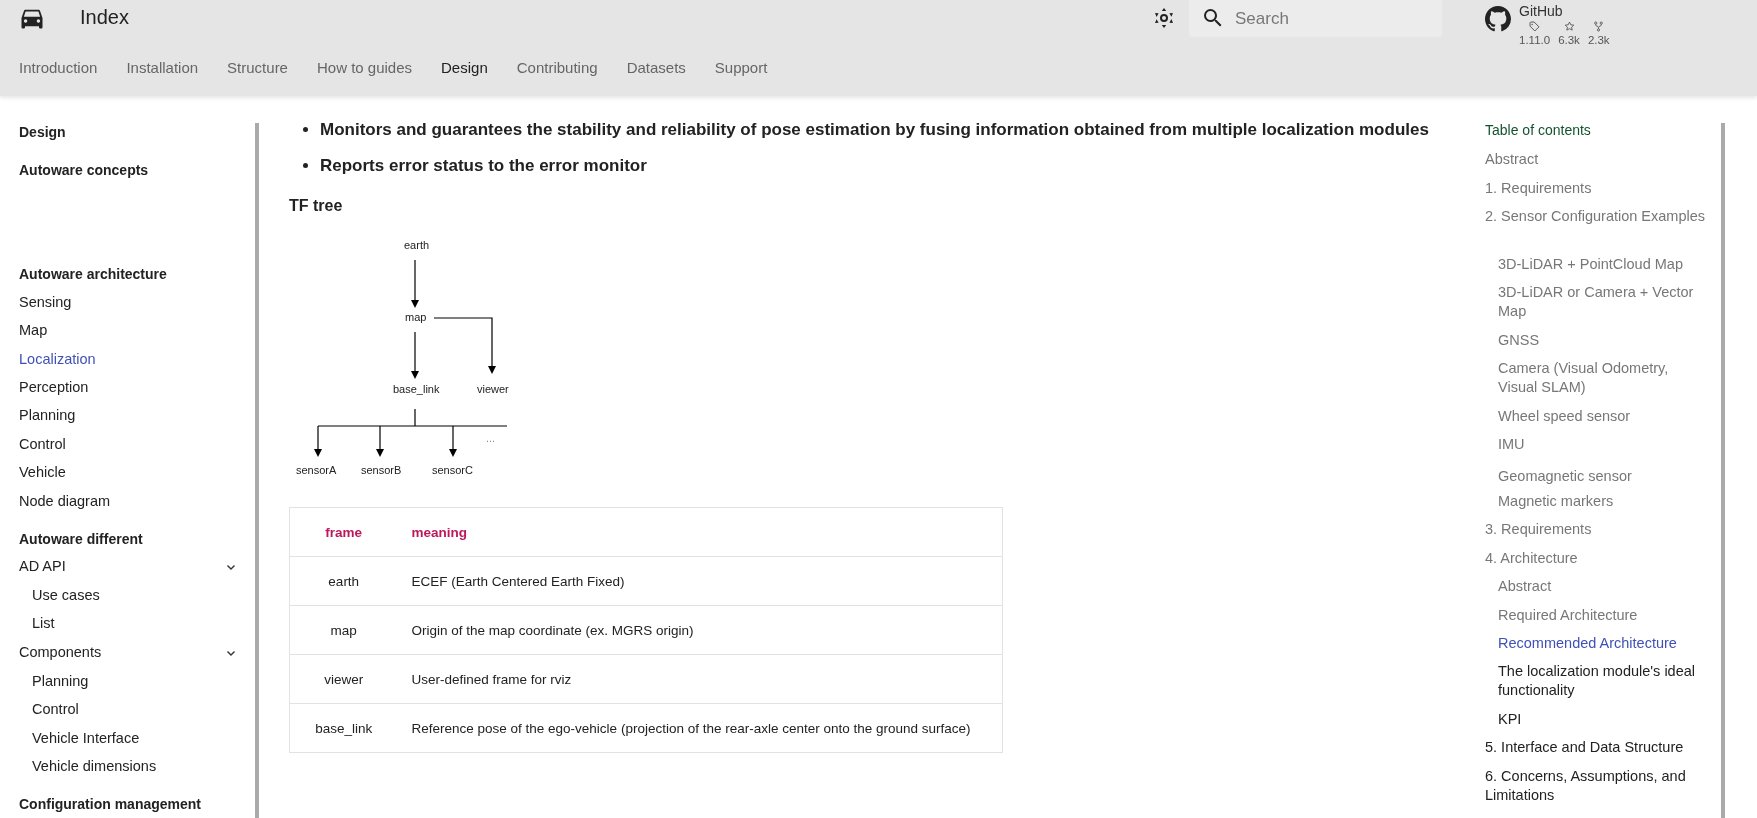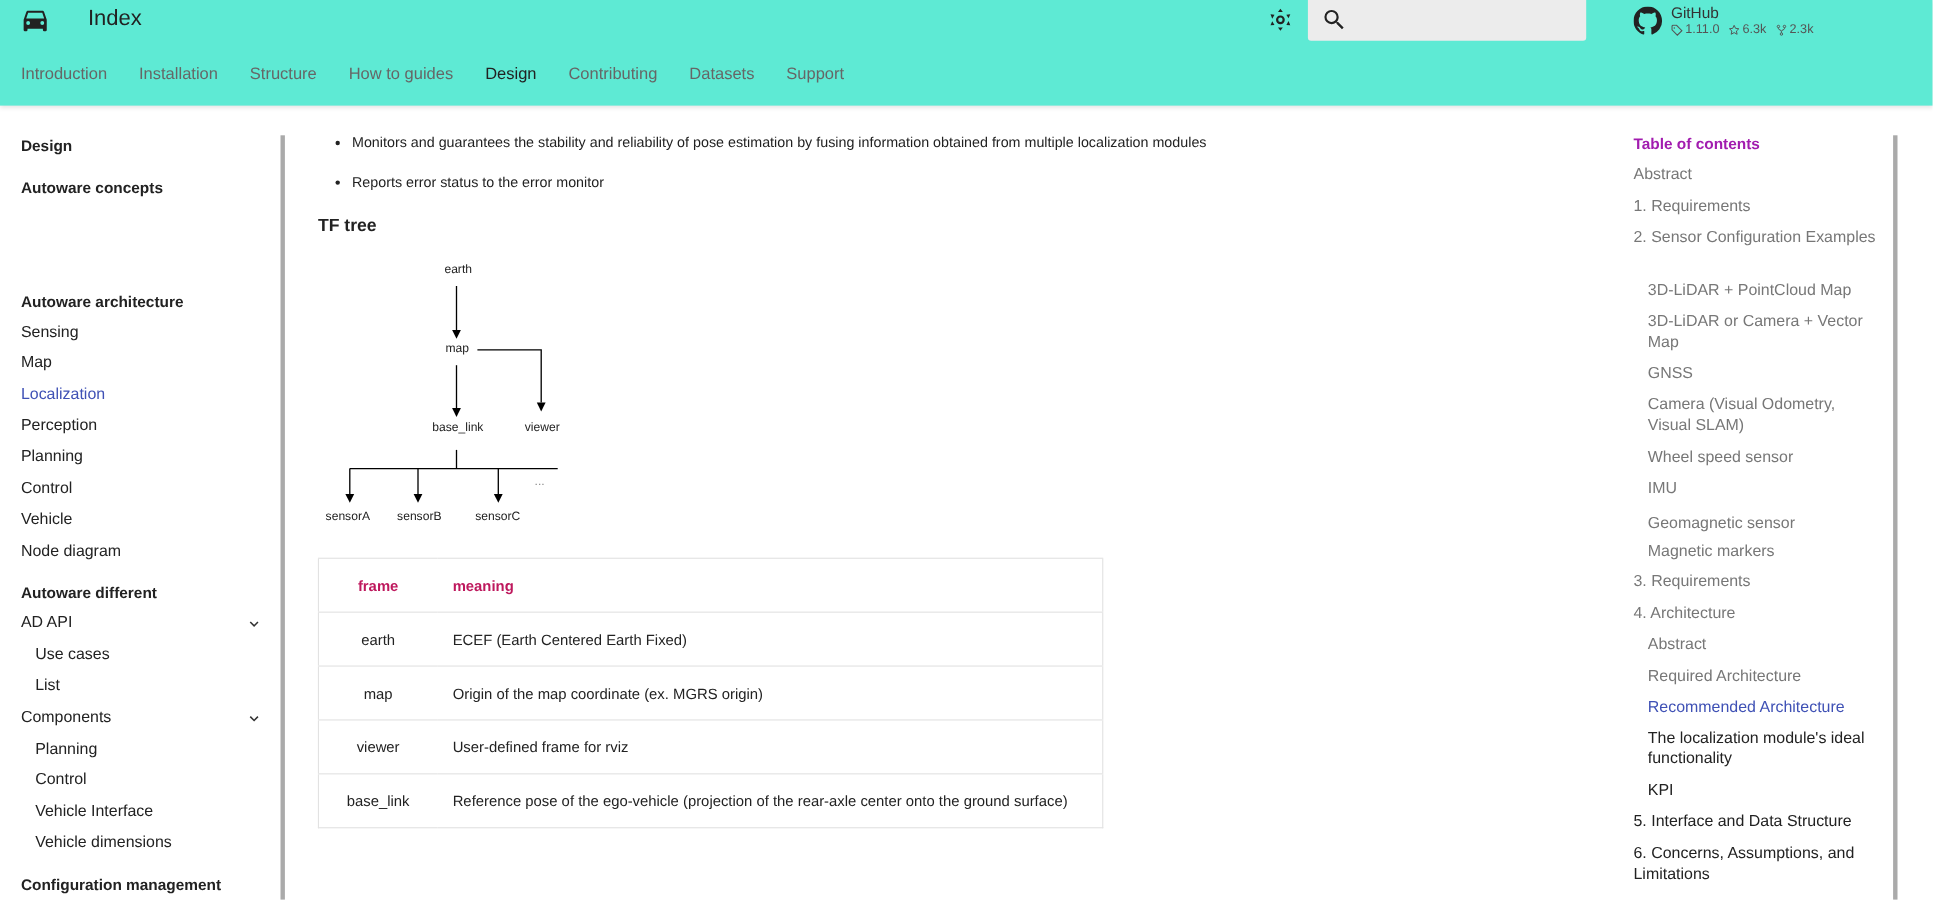--- a/index.html
+++ b/index.html
@@ -1,65 +1,65 @@
 <!DOCTYPE html>
 <html><head>
 <meta charset="utf-8">
 <style>
   * { box-sizing: border-box; margin: 0; padding: 0; }
   html, body { width: 1757px; height: 818px; overflow: hidden; background: #fff; }
   body { font-family: "Liberation Sans", sans-serif; color: #222; position: relative; }
 
   
-  .header { position: absolute; left: 0; top: 0; width: 1757px; height: 96px; background: #5eead4; box-shadow: 0 2px 4px rgba(0,0,0,0.10); z-index: 5; }
+  .header { position: absolute; left: 0; top: 0; width: 1757px; height: 96px; background: #e5e5e5; box-shadow: 0 2px 4px rgba(0,0,0,0.10); z-index: 5; }
   .logo { position: absolute; left: 18px; top: 4px; width: 28px; height: 28px; }
   .site-title { position: absolute; left: 80px; top: 6px; font-size: 20px; color: #222; }
   .theme-toggle { position: absolute; left: 1152px; top: 6px; width: 24px; height: 24px; cursor: pointer; }
   .search { position: absolute; left: 1189px; top: 0; width: 253px; height: 37px; background: #ececec; border-radius: 0 0 3px 3px; }
   .search .sicon { position: absolute; left: 12px; top: 6px; width: 24px; height: 24px; }
   .search input { position: absolute; left: 46px; top: 0; width: 200px; height: 37px; border: none; background: transparent; font-size: 17px; color: #333; outline: none; font-family: "Liberation Sans", sans-serif; }
   .search input::placeholder { color: #777; }
   .repo { position: absolute; left: 1485px; top: 3px; height: 34px; cursor: pointer; }
   .repo .gh { position: absolute; left: 0; top: 3px; width: 26px; height: 26px; }
   .repo .name { position: absolute; left: 34px; top: 0; font-size: 14px; color: #333; white-space: nowrap; }
   .repo .facts { position: absolute; left: 34px; top: 18px; font-size: 11.5px; color: #555; white-space: nowrap; display: flex; gap: 8px; }
-  .repo .facts span.f { display: inline-flex; align-items: center; gap: 2px; }
+  .repo .facts span.f { display: inline-flex; align-items: center; gap: 2px; flex-direction: column; }
   .repo .facts svg { width: 11px; height: 11px; }
 
   .tabs { position: absolute; left: 19px; top: 59px; display: flex; gap: 0; }
   .tab { font-size: 15px; color: #666; margin-right: 29px; cursor: pointer; white-space: nowrap; }
   .tab.active { color: #222; }
 
   
   .sidebar { position: absolute; left: 0; top: 110px; width: 258px; height: 708px; overflow: hidden; }
   .sb-item { position: absolute; left: 19px; font-size: 14.5px; color: #222; cursor: pointer; line-height: 19px; width: 220px; }
   .sb-item.bold { font-weight: bold; font-size: 14px; cursor: default; }
   .sb-item.sub { left: 32px; }
   .sb-item.active { color: #3f51b5; }
   .sb-chev { position: absolute; left: 225px; width: 12px; height: 12px; }
   .scroll-l { position: absolute; left: 255px; top: 123px; width: 4px; height: 695px; background: #aaa; }
   .scroll-r { position: absolute; left: 1721px; top: 123px; width: 4px; height: 695px; background: #aaa; }
 
   
   .content { position: absolute; left: 289px; top: 100px; width: 1180px; }
   .bullets { position: absolute; left: 11px; top: 18px; list-style: disc; padding-left: 20px; }
-  .bullets li { font-size: 13px; color: #222; white-space: nowrap; margin-bottom: 13px; line-height: 23px; }
+  .bullets li { font-size: 17px; color: #222; white-space: nowrap; margin-bottom: 13px; line-height: 23px; font-weight: bold; }
   .h-tftree { position: absolute; left: 0; top: 97px; font-size: 16px; font-weight: bold; color: #222; }
   .diagram { position: absolute; left: 0; top: 130px; width: 240px; height: 250px; }
   .diagram .lbl { position: absolute; font-size: 11px; color: #222; }
 
   .frame-table { position: absolute; left: 0; top: 407px; width: 714px; border: 1px solid #e2e2e2; border-collapse: collapse; }
   .frame-table th, .frame-table td { border-top: 1px solid #e2e2e2; height: 49px; font-size: 13.5px; text-align: left; padding: 0 14px; }
   .frame-table th { font-weight: bold; color: #be185d; }
   .frame-table td.c1, .frame-table th.c1 { width: 108px; text-align: center; }
   .frame-table td { color: #222; }
 
   
   .toc { position: absolute; left: 1485px; top: 110px; width: 230px; }
-  .toc-title { position: absolute; left: 0; top: 12px; font-weight: bold; font-size: 14px; color: #a21caf; }
+  .toc-title { position: absolute; left: 0; top: 12px; font-weight: normal; font-size: 14px; color: #14532d; }
   .toc-item { position: absolute; left: 0; font-size: 14.5px; color: #777; line-height: 19px; width: 225px; cursor: pointer; }
   .toc-item.sub { left: 13px; width: 212px; }
   .toc-item.active { color: #3f51b5; }
   .toc-item.dark { color: #222; }
 </style>
 </head>
 <body>
 
 <div class="header">
   <svg class="logo" viewBox="0 0 24 24">
@@ -68,20 +68,21 @@
   <div class="site-title">Index</div>
 
   <svg class="theme-toggle" viewBox="0 0 24 24">
       <path fill="#222" d="M12 8a4 4 0 110 8 4 4 0 010-8zm0 2a2 2 0 100 4 2 2 0 000-4zM12 2l2.2 3h-4.4zm0 20l-2.2-3h4.4zM3 7l3.6.3-2 3.7zm18 10l-3.6-.3 2-3.7zM3 17l1.6-3.7 2 3.4zm18-10l-1.6 3.7-2-3.4z"></path>
     </svg>
 
   <div class="search">
     <svg class="sicon" viewBox="0 0 24 24">
         <path fill="#222" d="M9.5 3A6.5 6.5 0 0116 9.5c0 1.61-.59 3.09-1.56 4.23l.27.27h.79l5 5-1.5 1.5-5-5v-.79l-.27-.27A6.52 6.52 0 019.5 16 6.5 6.5 0 013 9.5 6.5 6.5 0 019.5 3m0 2C7 5 5 7 5 9.5S7 14 9.5 14 14 12 14 9.5 12 5 9.5 5z"></path>
       </svg>
+    <input type="text" placeholder="Search" style="">
   </div>
 
   <div class="repo">
     <svg class="gh" viewBox="0 0 16 16">
         <path fill="#222" d="M8 0C3.58 0 0 3.58 0 8c0 3.54 2.29 6.53 5.47 7.59.4.07.55-.17.55-.38 0-.19-.01-.82-.01-1.49-2.01.37-2.53-.49-2.69-.94-.09-.23-.48-.94-.82-1.13-.28-.15-.68-.52-.01-.53.63-.01 1.08.58 1.23.82.72 1.21 1.87.87 2.33.66.07-.52.28-.87.51-1.07-1.78-.2-3.64-.89-3.64-3.95 0-.87.31-1.59.82-2.15-.08-.2-.36-1.02.08-2.12 0 0 .67-.21 2.2.82.64-.18 1.32-.27 2-.27.68 0 1.36.09 2 .27 1.53-1.04 2.2-.82 2.2-.82.44 1.1.16 1.92.08 2.12.51.56.82 1.27.82 2.15 0 3.07-1.87 3.75-3.65 3.95.29.25.54.73.54 1.48 0 1.07-.01 1.93-.01 2.2 0 .21.15.46.55.38A8.013 8.013 0 0016 8c0-4.42-3.58-8-8-8z"></path>
       </svg>
     <div class="name">GitHub</div>
     <div class="facts">
       <span class="f">
           <svg viewBox="0 0 16 16">

